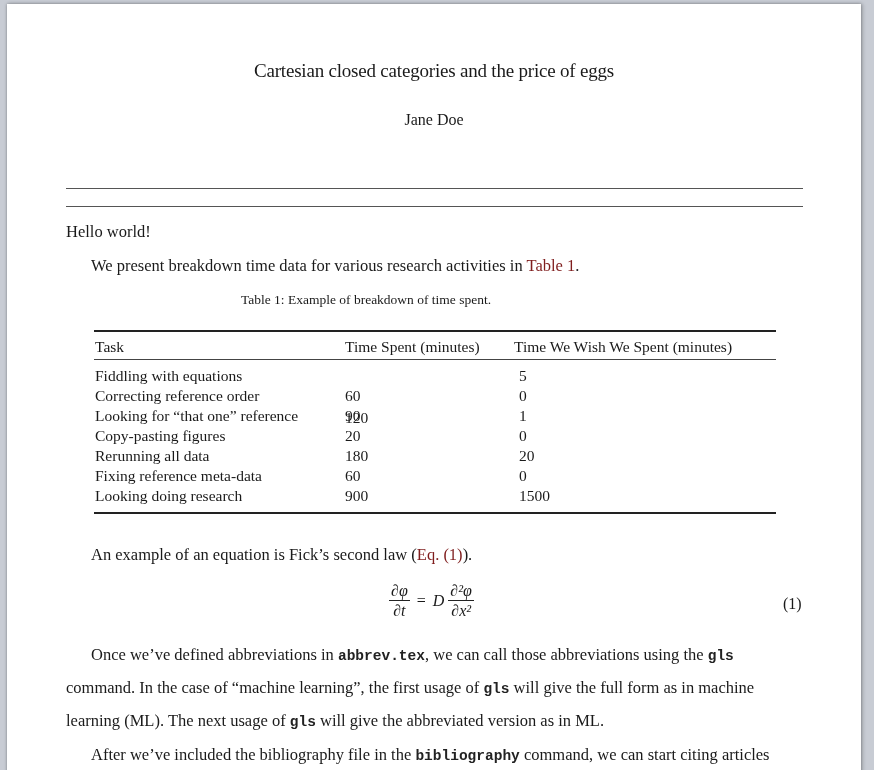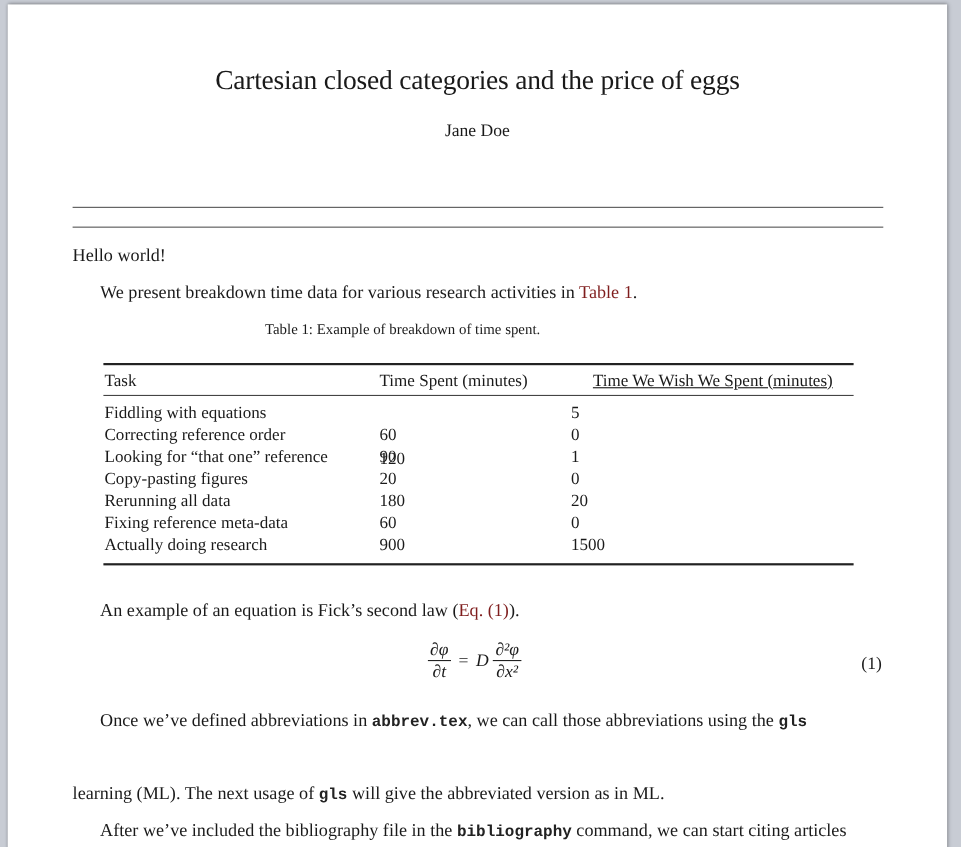--- a/index.html
+++ b/index.html
@@ -13,21 +13,21 @@
   .viewer-bg {
     position: absolute; left: 0; top: 0; width: 874px; height: 770px;
     background: #c8ccd4;
   }
   .page {
     position: absolute; left: 7px; top: 4px; width: 854px; height: 800px;
     background: #ffffff;
     box-shadow: 0 0 3px rgba(0,0,0,0.35), 2px 0 4px rgba(0,0,0,0.15);
   }
   .abs { position: absolute; white-space: nowrap; }
-  .title { left: 0; width: 854px; top: 56px; text-align: center; font-size: 25px; letter-spacing: -0.2px; }
+  .title { left: 0; width: 854px; top: 56px; text-align: center; font-size: 19px; letter-spacing: -0.2px; }
   .author { left: 0; width: 854px; top: 107px; text-align: center; font-size: 16px; }
   .rule { position: absolute; left: 59px; width: 737px; height: 1px; background: #555; }
   .para { font-size: 16.5px; }
   .link { color: #7f1d1d; }
   .caption { left: 0; width: 718px; top: 288px; text-align: center; font-size: 13.5px; }
   .tbl { position: absolute; left: 87px; top: 326px; width: 682px; }
   .tbl .topr { position: absolute; left: 0; top: 0; width: 682px; height: 1.5px; background: #222; }
   .tbl .midr { position: absolute; left: 0; top: 29px; width: 682px; height: 1px; background: #444; }
   .tbl .botr { position: absolute; left: 0; top: 182px; width: 682px; height: 1.5px; background: #222; }
   .cell { position: absolute; font-size: 15.5px; white-space: nowrap; }
@@ -57,21 +57,21 @@
   <div class="abs para" style="left:84px; top:252px;">
     <span>We present breakdown time data for various research activities in </span><span class="link">Table 1</span><span>.</span>
   </div>
 
   <div class="abs caption">Table 1: Example of breakdown of time spent.</div>
 
   <div class="tbl">
     <div class="topr"></div>
     <div class="cell" style="left:1px; top:8px;">Task</div>
     <div class="cell" style="left:251px; top:8px;">Time Spent (minutes)</div>
-    <div class="cell" style="left:445px; top:8px;text-decoration:underline;">Time We Wish We Spent (minutes)</div>
+    <div class="cell" style="left:420px; top:8px;">Time We Wish We Spent (minutes)</div>
     <div class="midr"></div>
 
     <div class="cell" style="left:1px; top:37px;">Fiddling with equations</div>
     <div class="cell" style="left:251px; top:37px;margin-top:42px;">120</div>
     <div class="cell" style="left:425px; top:37px;">5</div>
 
     <div class="cell" style="left:1px; top:57px;text-align:center;">Correcting reference order</div>
     <div class="cell" style="left:251px; top:57px;">60</div>
     <div class="cell" style="left:425px; top:57px;">0</div>
 
@@ -84,21 +84,21 @@
     <div class="cell" style="left:425px; top:97px;">0</div>
 
     <div class="cell" style="left:1px; top:117px;">Rerunning all data</div>
     <div class="cell" style="left:251px; top:117px;">180</div>
     <div class="cell" style="left:425px; top:117px;">20</div>
 
     <div class="cell" style="left:1px; top:137px;">Fixing reference meta-data</div>
     <div class="cell" style="left:251px; top:137px;">60</div>
     <div class="cell" style="left:425px; top:137px;">0</div>
 
-    <div class="cell" style="left:1px; top:157px;">Actually doing research</div>
+    <div class="cell" style="left:1px; top:157px;">Looking doing research</div>
     <div class="cell" style="left:251px; top:157px;">900</div>
     <div class="cell" style="left:425px; top:157px;text-align:center;">1500</div>
 
     <div class="botr"></div>
   </div>
 
   <div class="abs para" style="left:84px; top:541px;">
     <span>An example of an equation is Fick’s second law (</span><span class="link">Eq. (1)</span><span>).</span>
   </div>
 
@@ -112,20 +112,23 @@
     <span class="frac">
       <span class="num">∂²φ</span>
       <span class="den">∂x²</span>
     </span>
   </div>
   <div class="eqnum">(1)</div>
 
   <div class="abs para" style="left:84px; top:641px; width:712px;">
     <span>Once we’ve defined abbreviations in </span><span class="mono">abbrev.tex</span><span>, we can call those abbreviations using the </span><span class="mono">gls</span>
   </div>
+  <div class="abs para" style="left:59px; top:674px;">
+    <span>command. In the case of “machine learning”, the first usage of </span><span class="mono">gls</span><span> will give the full form as in machine</span>
+  </div>
   <div class="abs para" style="left:59px; top:707px;">
     <span>learning (ML). The next usage of </span><span class="mono">gls</span><span> will give the abbreviated version as in ML.</span>
   </div>
 
   <div class="abs para" style="left:84px; top:741px;">
     <span>After we’ve included the bibliography file in the </span><span class="mono">bibliography</span><span> command, we can start citing articles</span>
   </div>
 
 </div>
 

